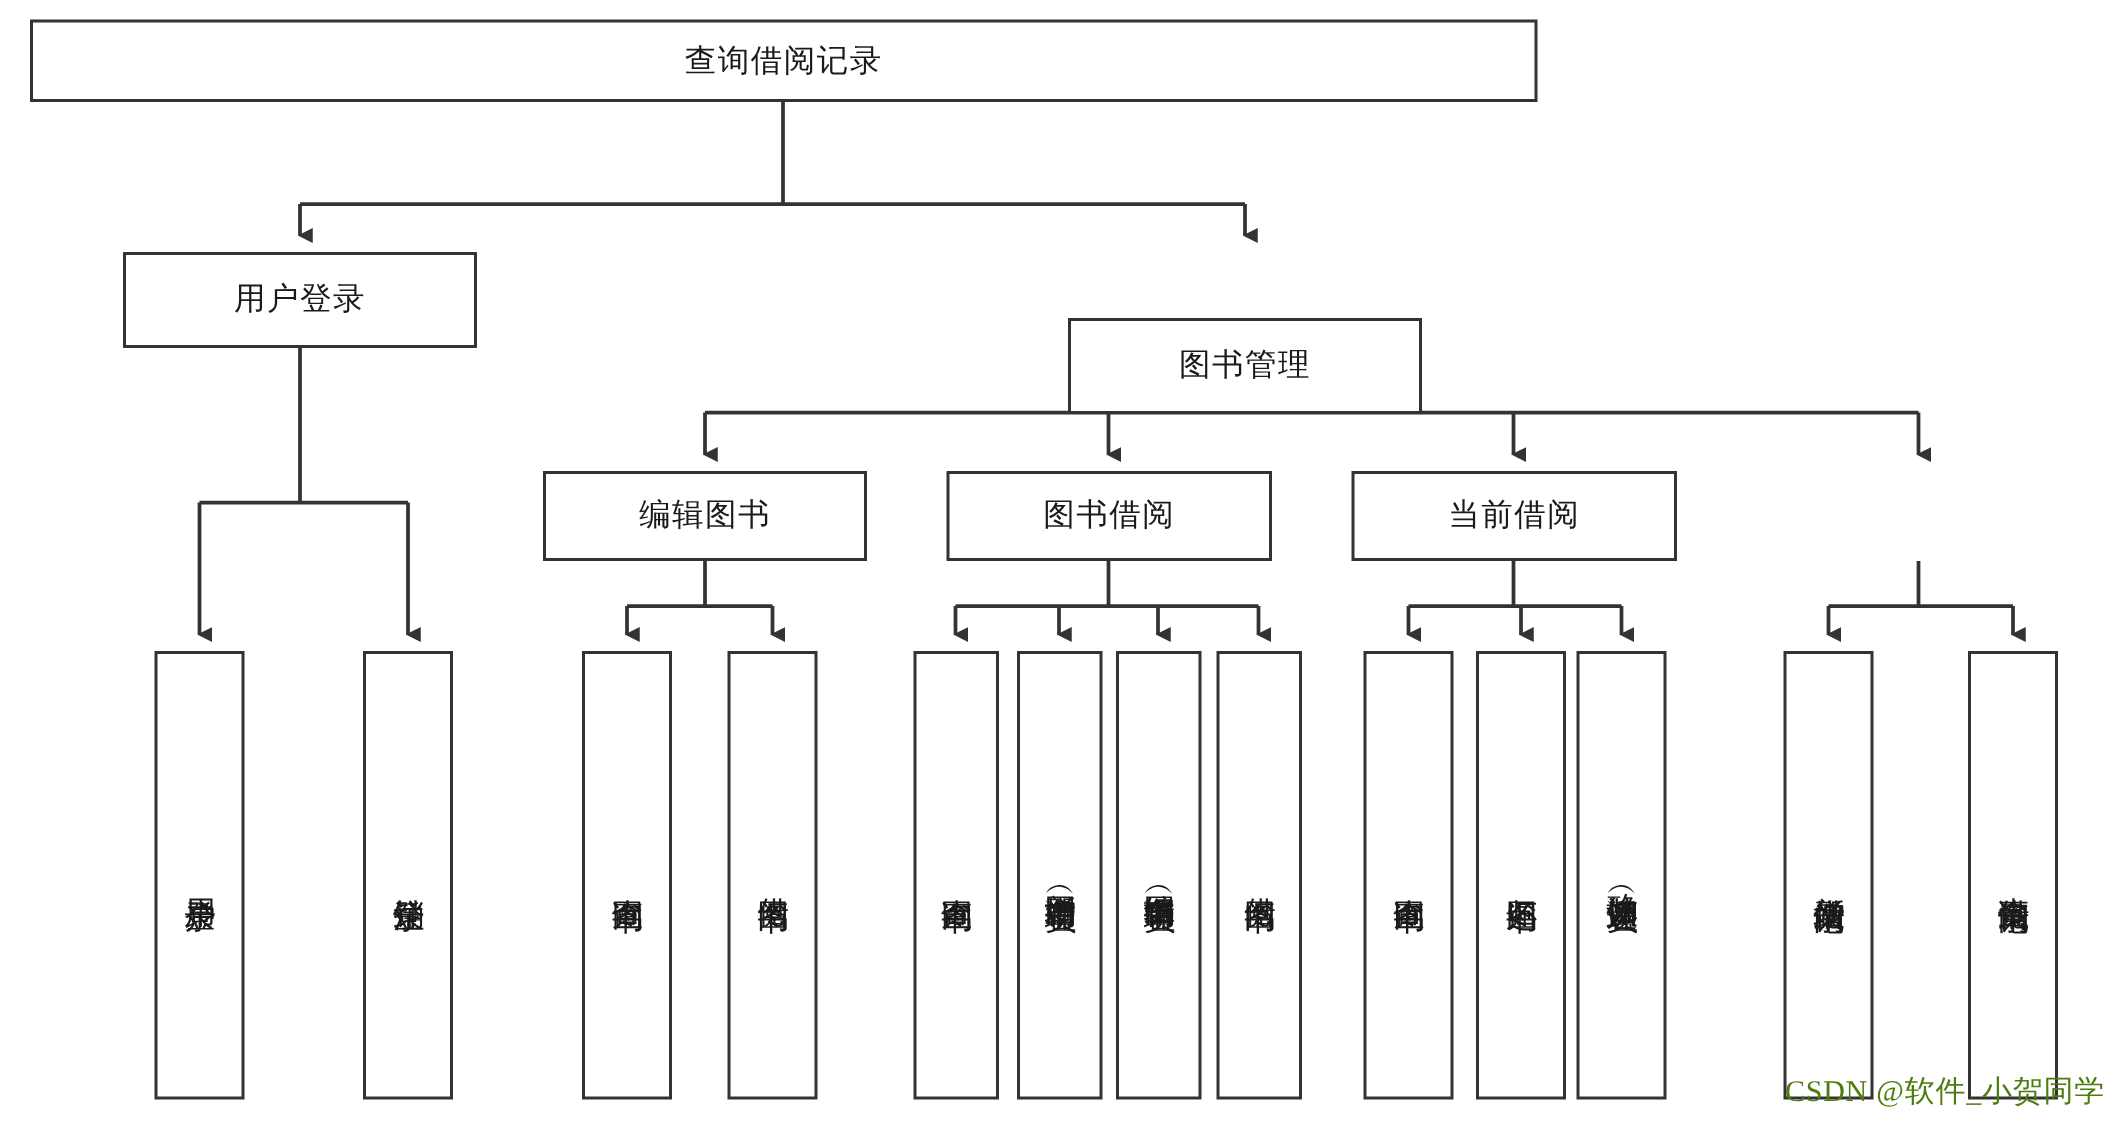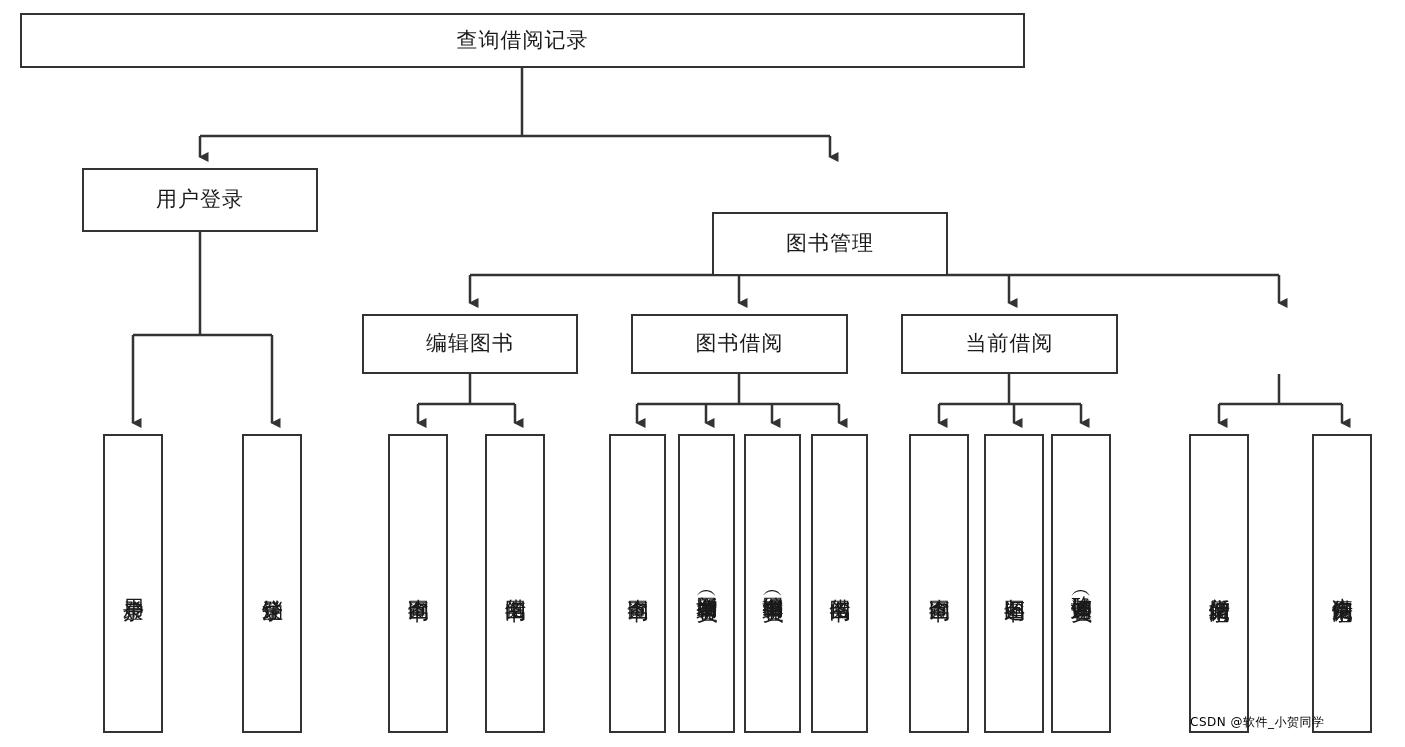--- a/index.html
+++ b/index.html
@@ -47,24 +47,25 @@
     writing-mode: vertical-rl;
     text-orientation: upright;
     font-size: 21px;
     line-height: 1.28;
     letter-spacing: 1px;
     max-height: 100%;
     text-align: center;
   }
   .watermark {
     position: absolute;
-    font-size: 12px;
-    color: #000000;
+    font-size: 20px;
+    color: #4d7c0f;
     white-space: nowrap;
     letter-spacing: 0.5px;
+    font-family: Liberation Serif, serif;
   }
 </style>
 </head>
 <body>
 
 <div id="canvas">
 
   <svg id="edges" viewBox="0 0 1405 747">
     <defs>
       <marker id="arrow" markerWidth="11" markerHeight="11" refX="5" refY="8.5" orient="auto" markerUnits="userSpaceOnUse">

